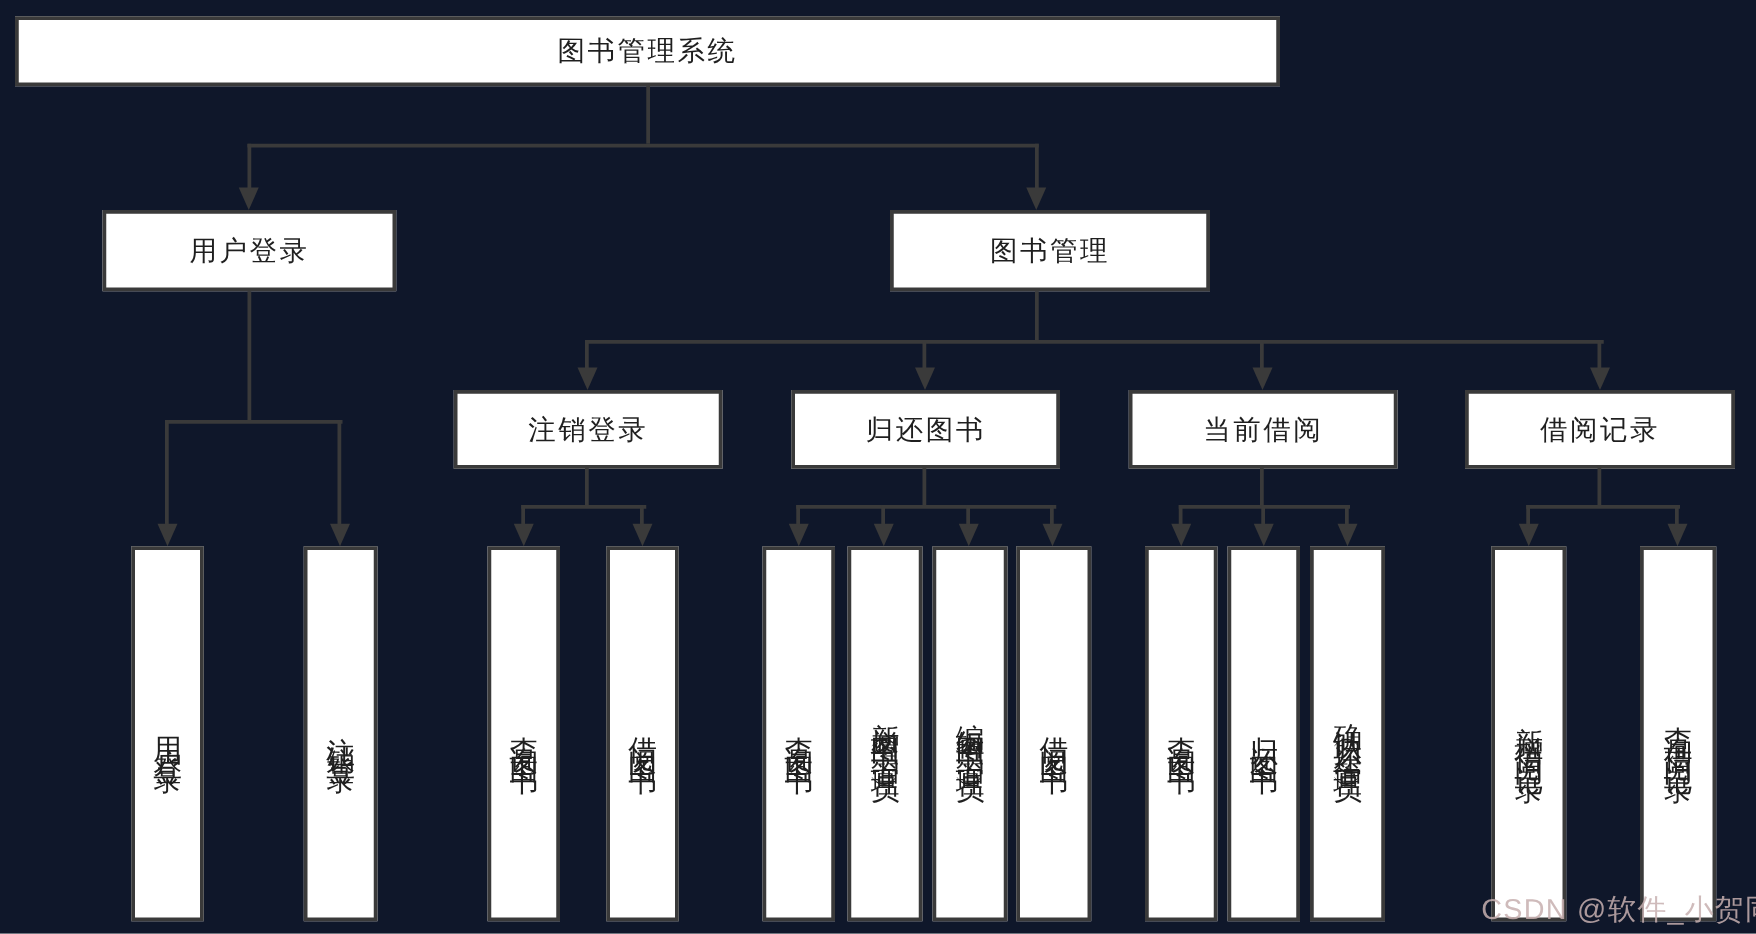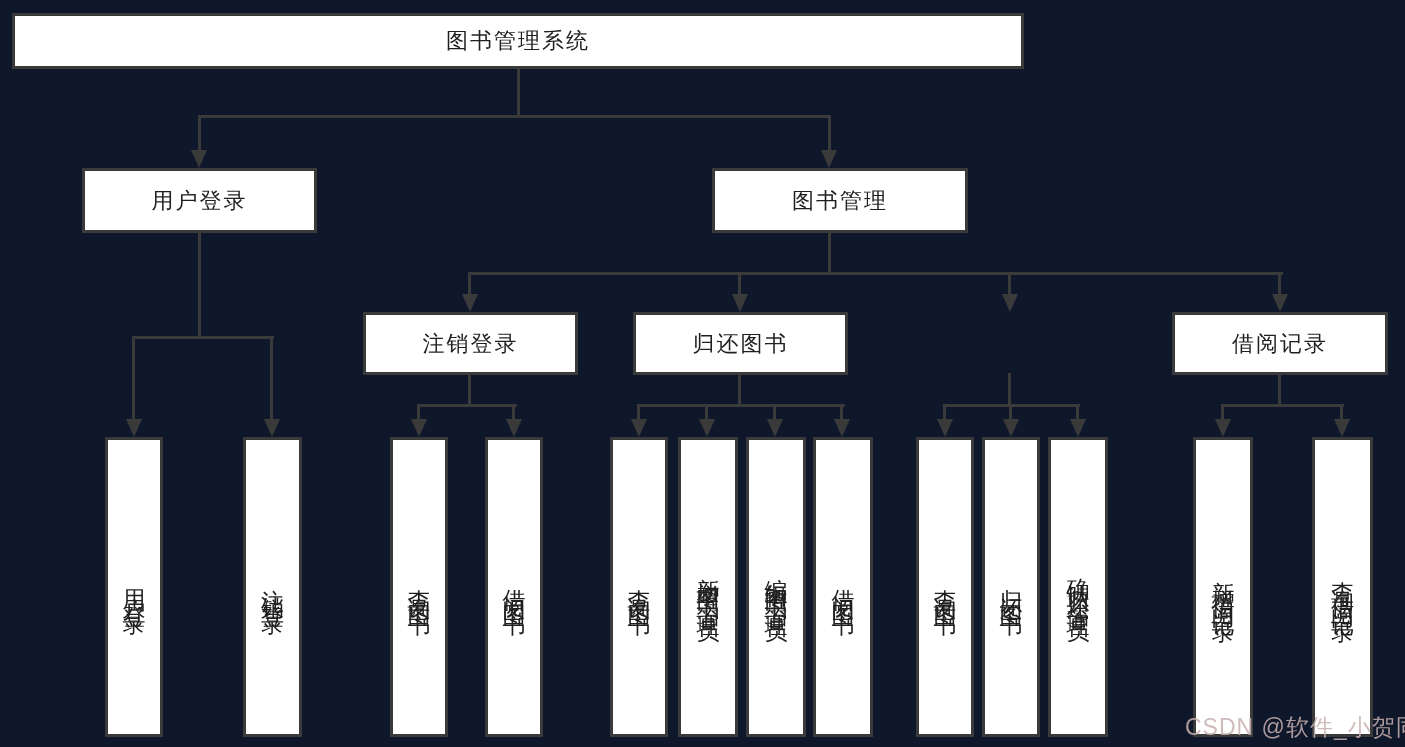--- a/index.html
+++ b/index.html
@@ -63,20 +63,21 @@
 
 <div id="canvas">
 
   <div class="box" style="left:12px;top:13px;width:1012px;height:56px;">图书管理系统</div>
 
   <div class="box" style="left:82px;top:168px;width:235px;height:65px;">用户登录</div>
   <div class="box" style="left:712px;top:168px;width:256px;height:65px;">图书管理</div>
 
   <div class="box" style="left:363px;top:312px;width:215px;height:63px;">注销登录</div>
   <div class="box" style="left:633px;top:312px;width:215px;height:63px;">归还图书</div>
+  <div class="box" style="left:903px;top:312px;width:215px;height:63px;">当前借阅</div>
   <div class="box" style="left:1172px;top:312px;width:216px;height:63px;">借阅记录</div>
 
   <div class="vbox" style="left:105px;width:58px;">用户登录</div>
   <div class="vbox" style="left:243px;width:59px;">注销登录</div>
 
   <div class="vbox" style="left:390px;width:58px;">查询图书</div>
   <div class="vbox" style="left:485px;width:58px;">借阅图书</div>
 
   <div class="vbox" style="left:610px;width:58px;">查询图书</div>
   <div class="vbox tight" style="left:678px;width:60px;">新增图书（管理员）</div>

